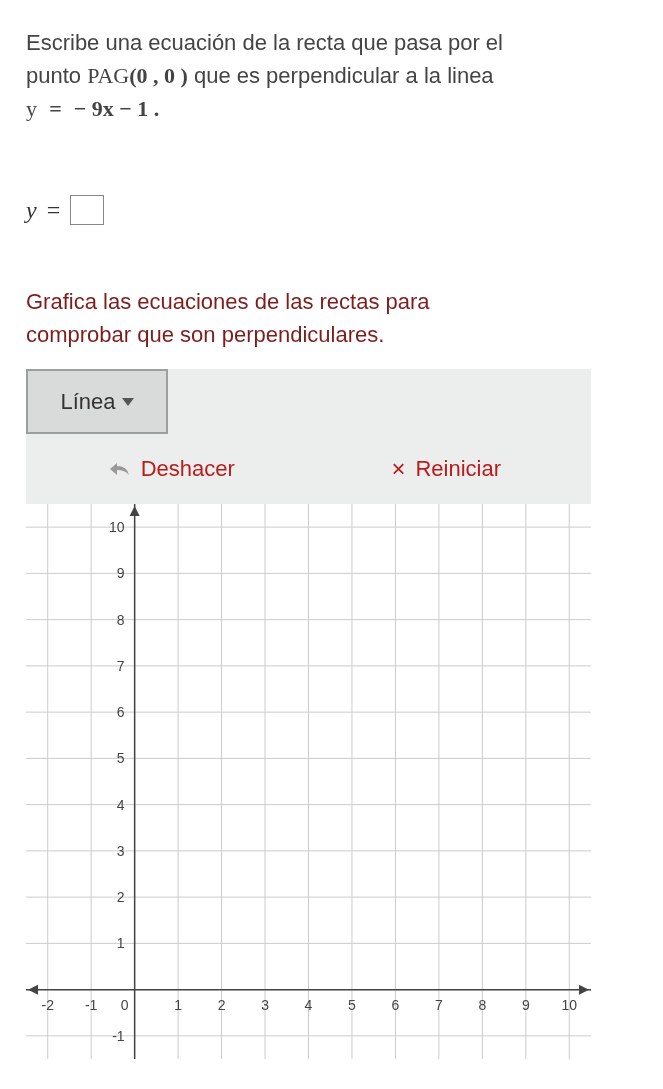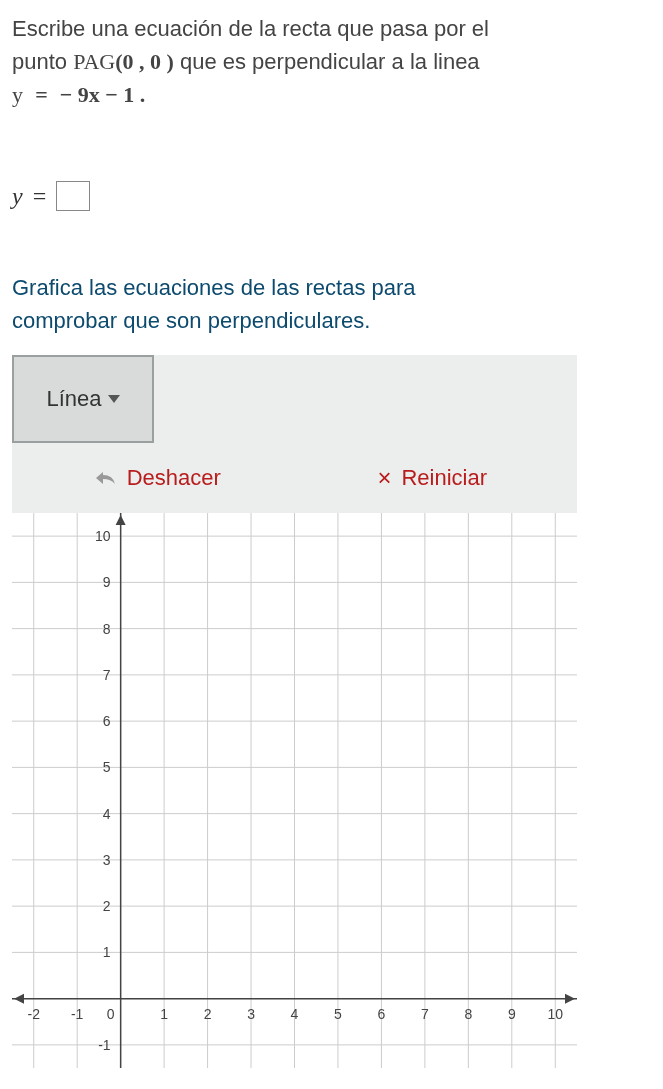--- a/index.html
+++ b/index.html
@@ -2,21 +2,21 @@
 <html><head>
   <meta charset="utf-8">
   <style>
     * { margin: 0; padding: 0; box-sizing: border-box; }
     body {
       font-family: Arial, Helvetica, sans-serif;
       width: 663px;
       background: #fff;
       color: #333;
     }
-    .content { padding: 12px; }
+    .content { padding: 26px; }
     .problem-text {
       font-size: 22px;
       line-height: 1.5;
       color: #444;
       margin-bottom: 8px;
     }
     .math {
       font-family: 'Times New Roman', serif;
     }
     .math-upright { font-style: normal; font-weight: bold; }
@@ -40,34 +40,34 @@
     .answer-input {
       width: 34px;
       height: 30px;
       border: 1px solid #888;
       font-size: 18px;
       text-align: center;
     }
     .instruction {
       font-size: 22px;
       line-height: 1.5;
-      color: #0c4a6e;
+      color: #7f1d1d;
       margin-bottom: 18px;
     }
     .graph-widget {
       background: #eceded;
       width: 565px;
     }
     .tool-row {
       padding: 0;
     }
     .tool-dropdown {
       background: #d9dada;
       border: 2px solid #9aa0a0;
-      height: 88px;
+      height: 65px;
       width: 142px;
       margin: 0;
       display: flex;
       align-items: center;
       justify-content: center;
       font-size: 22px;
       color: #333;
       gap: 6px;
       cursor: pointer;
     }

